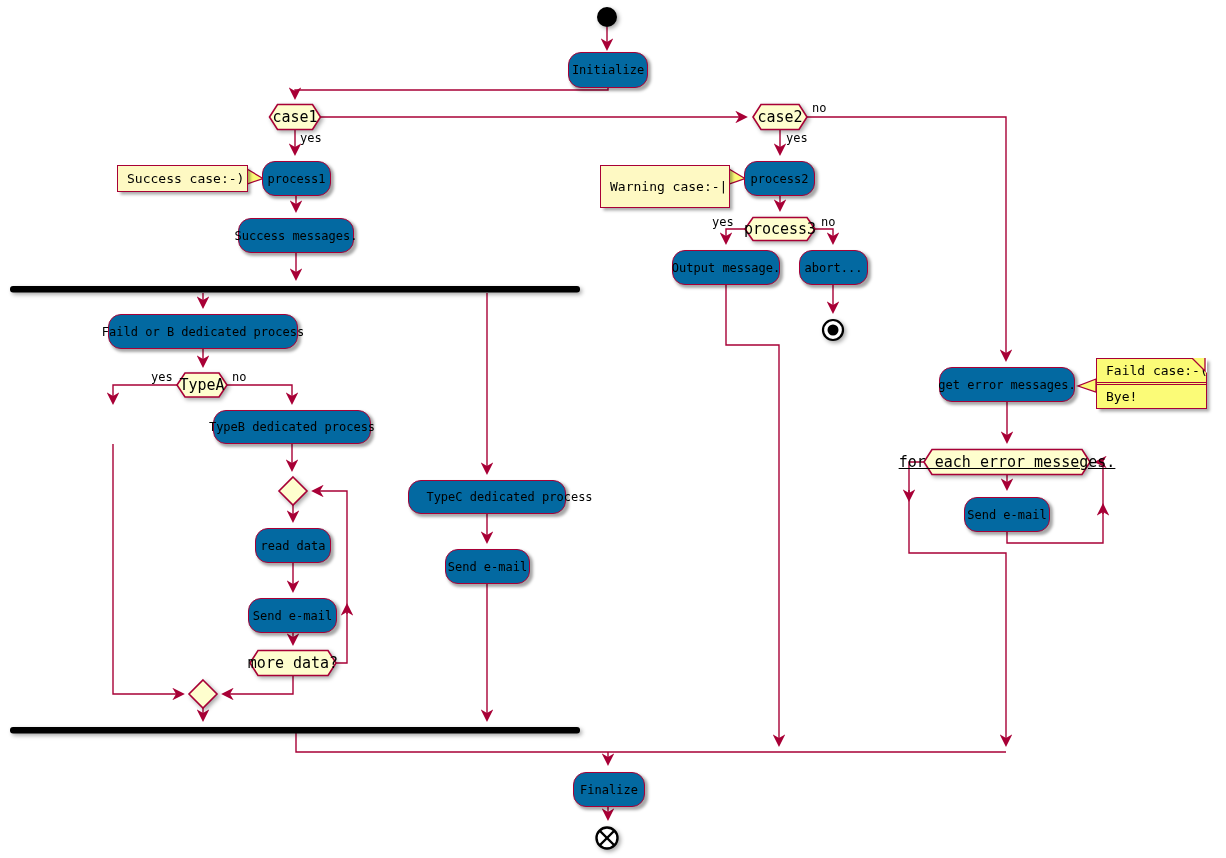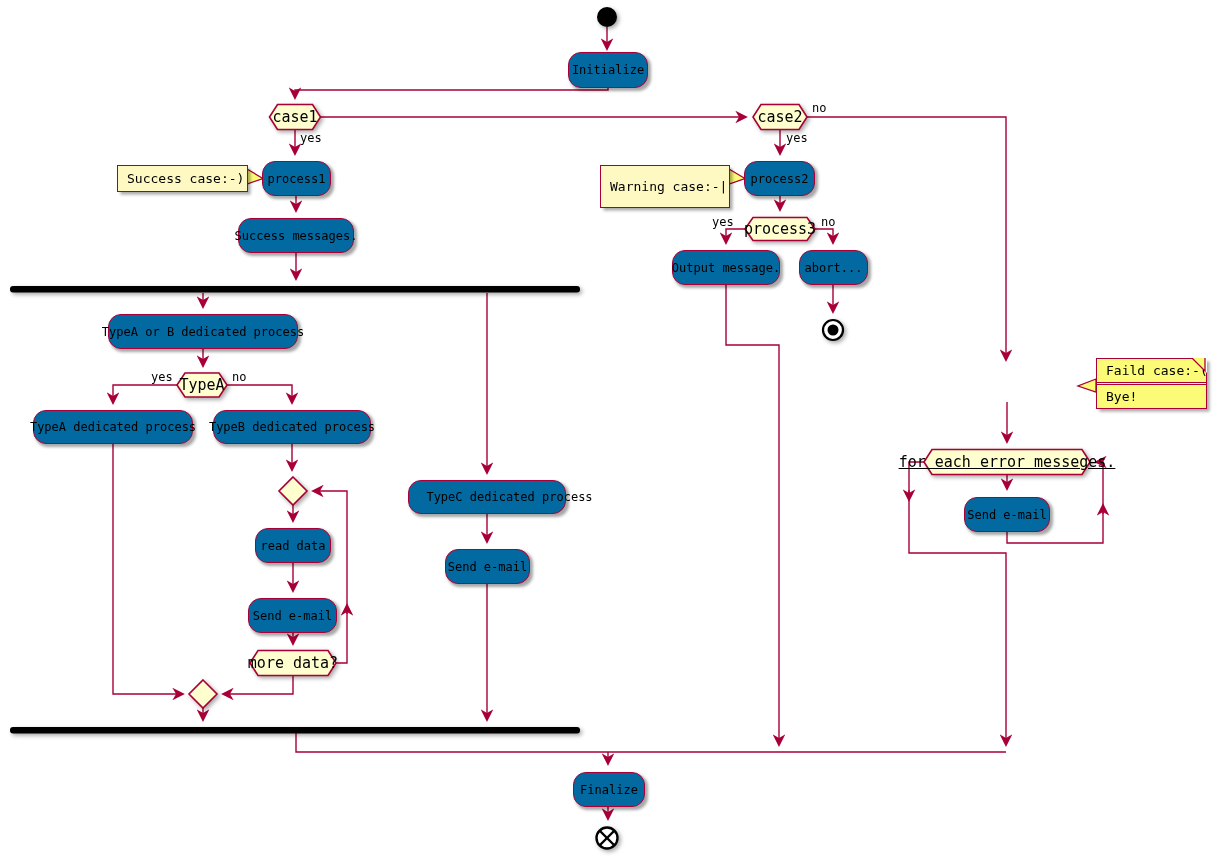--- a/index.html
+++ b/index.html
@@ -148,24 +148,21 @@
   <div class="activity" style="left:568px;top:52px;width:80px;height:36px;">
       <span>Initialize</span>
     </div>
   <div class="activity" style="left:262px;top:161px;width:69px;height:35px;">
       <span>process1</span>
     </div>
   <div class="activity" style="left:238px;top:218px;width:116px;height:35px;">
       <span>Success messages.</span>
     </div>
   <div class="activity" style="left:108px;top:314px;width:190px;height:35px;">
-      <span>TypeA or B dedicated process</span>
-    </div>
-  <div class="activity" style="left:33px;top:410px;width:160px;height:34px;">
-      <span>TypeA dedicated process</span>
+      <span>Faild or B dedicated process</span>
     </div>
   <div class="activity" style="left:213px;top:410px;width:158px;height:34px;">
       <span>TypeB dedicated process</span>
     </div>
   <div class="activity" style="left:255px;top:528px;width:76px;height:35px;">
       <span>read data</span>
     </div>
   <div class="activity" style="left:248px;top:598px;width:89px;height:35px;">
       <span>Send e-mail</span>
     </div>
@@ -176,20 +173,23 @@
       <span>Send e-mail</span>
     </div>
   <div class="activity" style="left:744px;top:161px;width:71px;height:35px;">
       <span>process2</span>
     </div>
   <div class="activity" style="left:672px;top:250px;width:108px;height:35px;">
       <span>Output message.</span>
     </div>
   <div class="activity" style="left:799px;top:250px;width:69px;height:35px;">
       <span>abort...</span>
+    </div>
+  <div class="activity" style="left:939px;top:367px;width:136px;height:35px;">
+      <span>get error messages.</span>
     </div>
   <div class="activity" style="left:964px;top:497px;width:86px;height:35px;">
       <span>Send e-mail</span>
     </div>
   <div class="activity" style="left:573px;top:772px;width:72px;height:35px;">
       <span>Finalize</span>
     </div>
 
   <div class="hexlabel" style="left:270px;top:106px;width:50px;height:22px;">case1</div>
   <div class="hexlabel" style="left:753px;top:106px;width:54px;height:22px;">case2</div>

